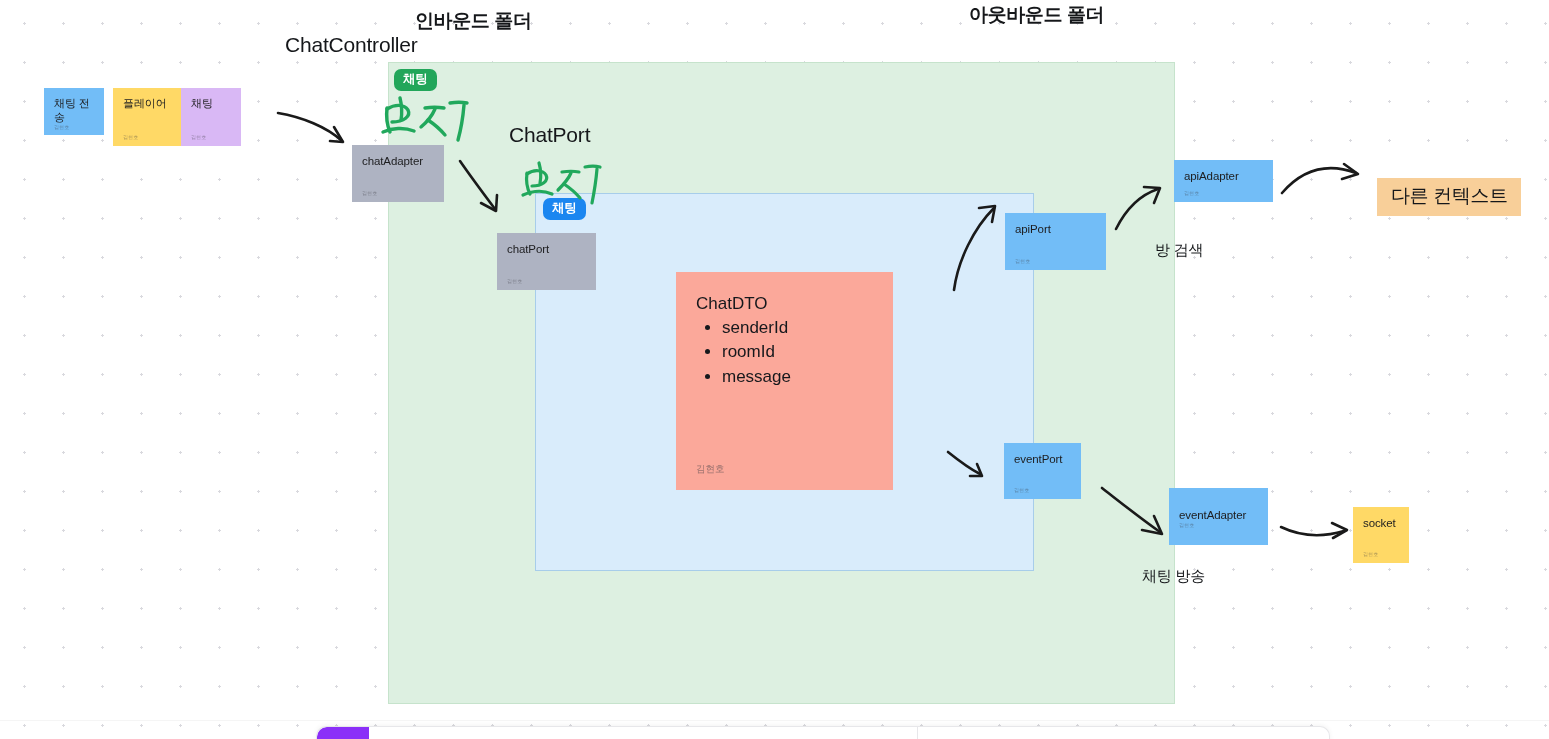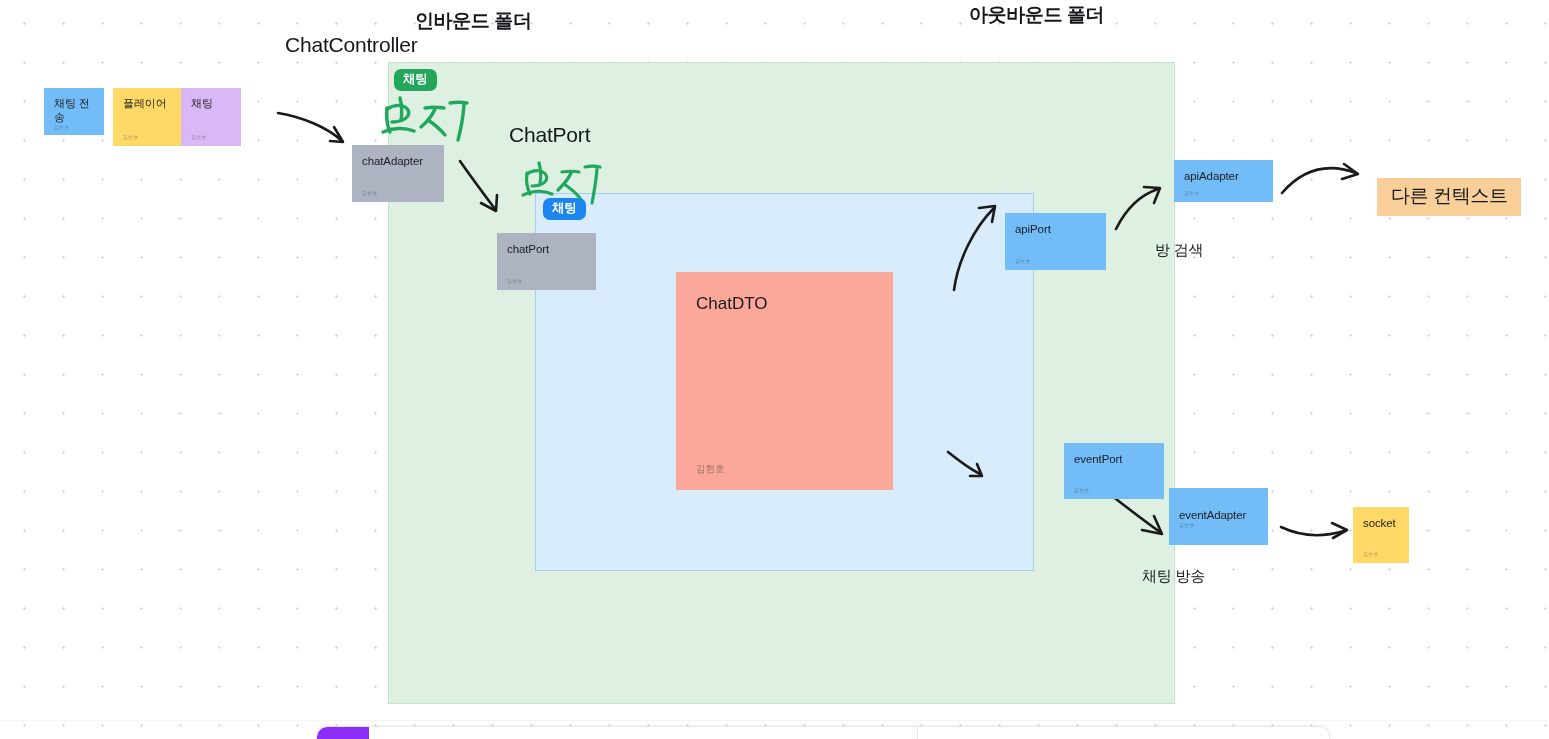--- a/index.html
+++ b/index.html
@@ -312,21 +312,21 @@
   <div class="note note-grey" style="left:497px; top:233px; width:99px; height:57px;">
     <div class="note-title">chatPort</div>
     <div class="note-author">김현호</div>
   </div>
 
   <div class="note note-blue" style="left:1005px; top:213px; width:101px; height:57px;">
     <div class="note-title">apiPort</div>
     <div class="note-author">김현호</div>
   </div>
 
-  <div class="note note-blue" style="left:1064px; top:443px; width:100px; height:56px;">
+  <div class="note note-blue" style="left:1004px; top:443px; width:77px; height:56px;">
     <div class="note-title">eventPort</div>
     <div class="note-author">김현호</div>
   </div>
 
   <div class="note note-blue" style="left:1174px; top:160px; width:99px; height:42px;">
     <div class="note-title">apiAdapter</div>
     <div class="note-author">김현호</div>
   </div>
 
   <div class="note note-blue" style="left:1169px; top:488px; width:99px; height:57px;justify-content:center;">
@@ -335,20 +335,25 @@
   </div>
 
   <div class="note note-yellow" style="left:1353px; top:507px; width:56px; height:56px;">
     <div class="note-title">socket</div>
     <div class="note-author">김현호</div>
   </div>
 
   <div class="dto-note" style="left:676px; top:272px; width:217px; height:218px;">
     <div>
       <div class="dto-title">ChatDTO</div>
+      <ul class="dto-list">
+        <li>senderId</li>
+        <li>roomId</li>
+        <li>message</li>
+      </ul>
     </div>
     <div class="dto-author">김현호</div>
   </div>
 
   <div class="label label-sub" style="left:1155px; top:241px;">방 검색</div>
 
   <div class="label label-sub" style="left:1118px; top:567px;margin-left:24px;">채팅 방송</div>
 
   <div class="label-chip" style="left:1377px; top:147px;margin-top:31px;">다른 컨텍스트</div>
 

